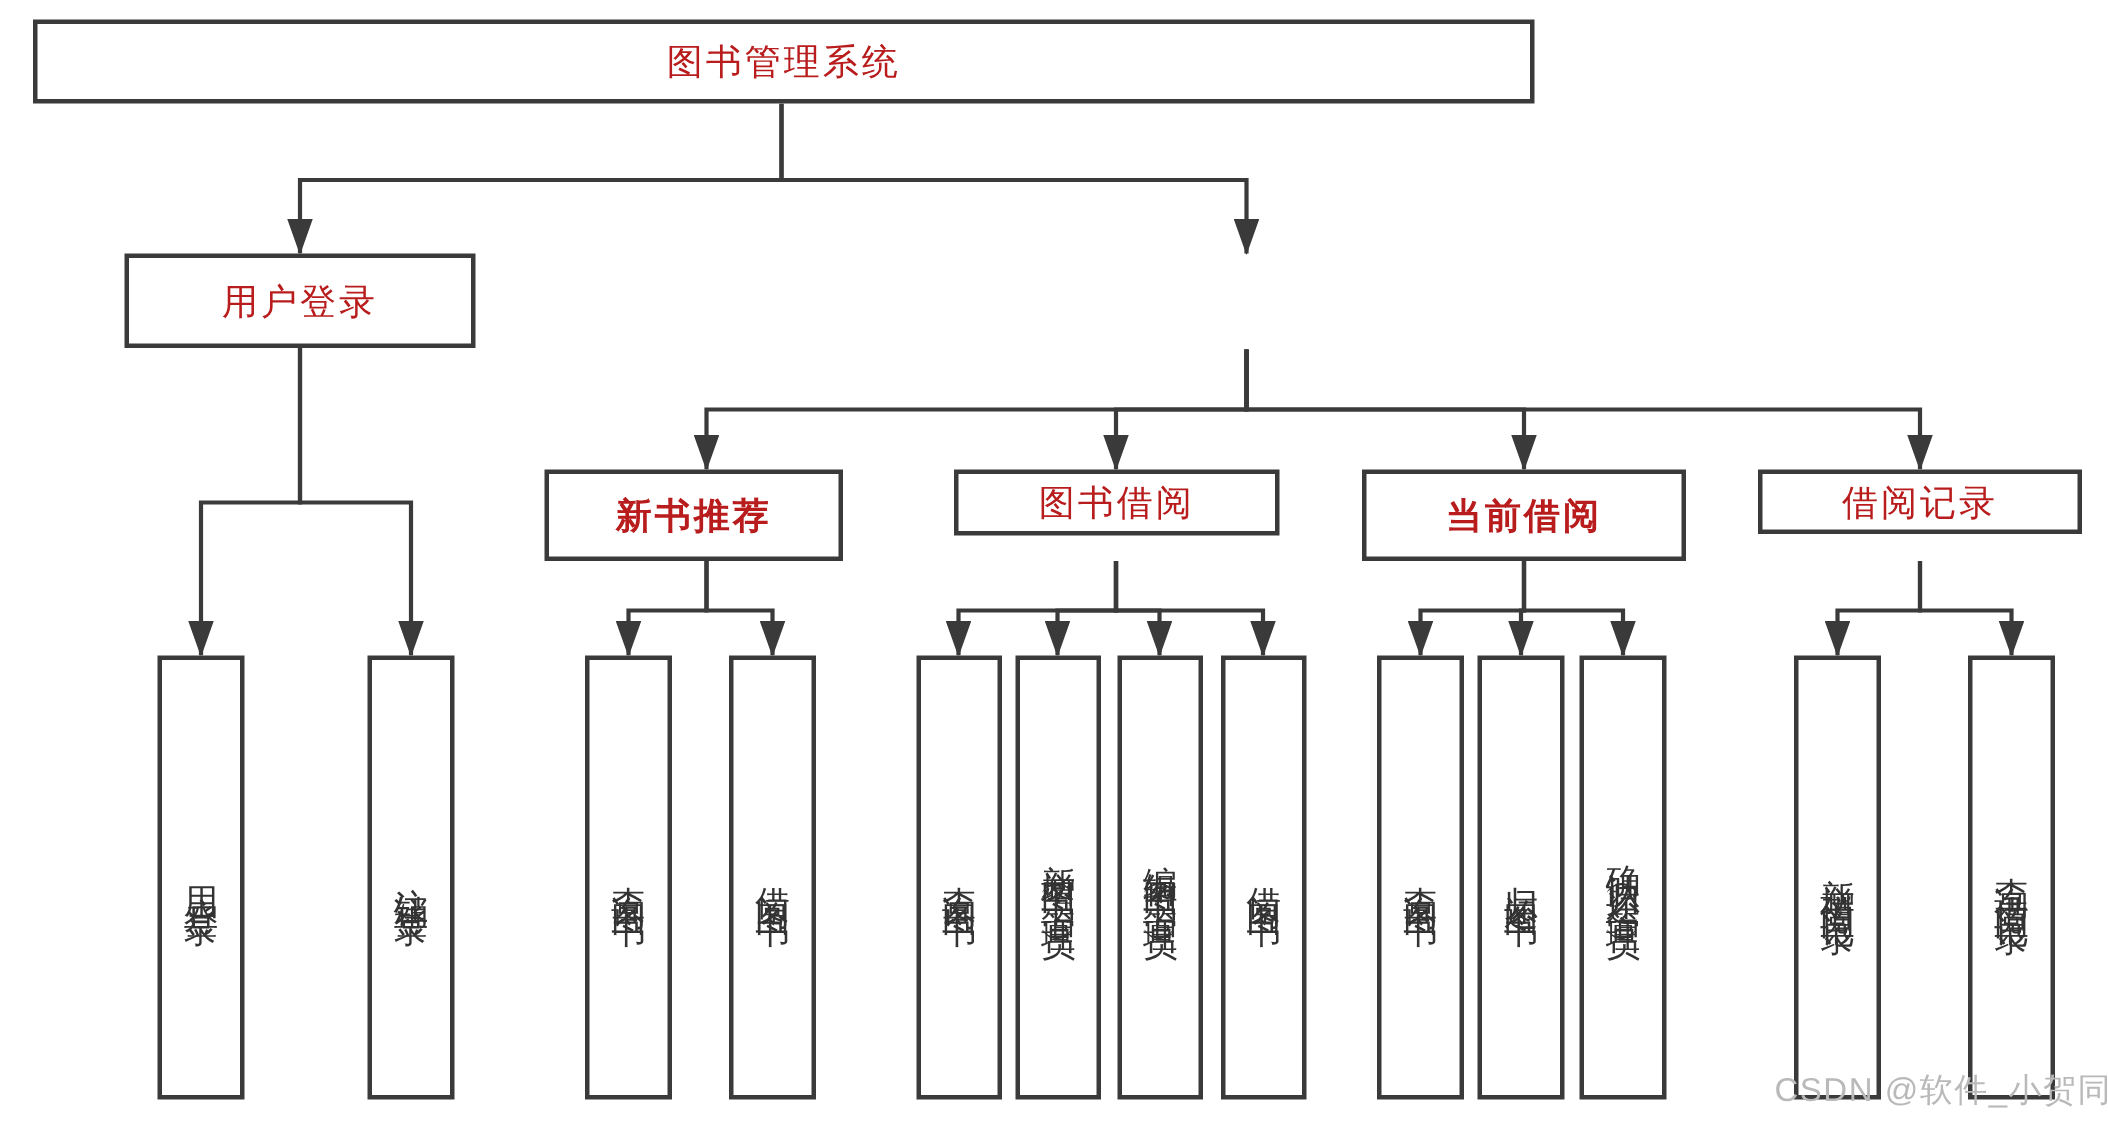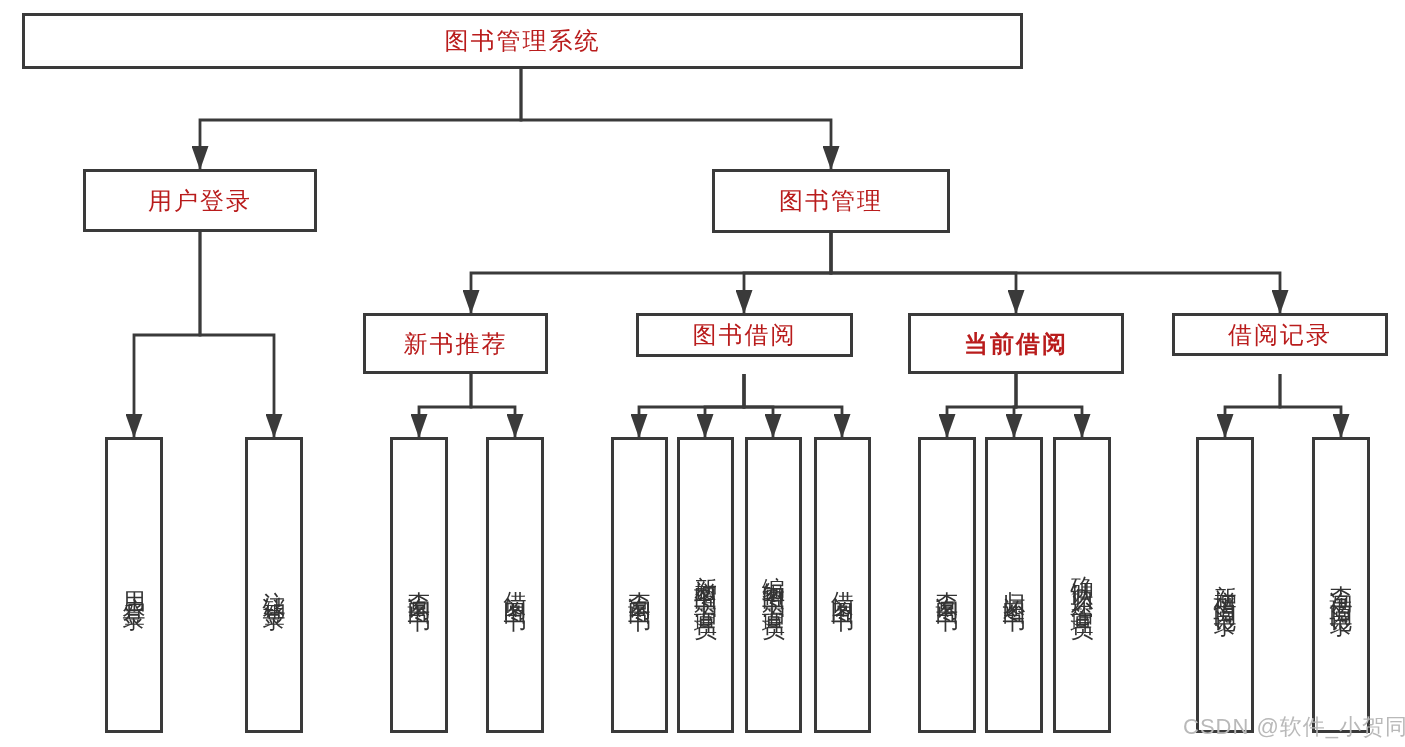--- a/index.html
+++ b/index.html
@@ -53,21 +53,21 @@
     text-orientation: mixed;
     font-size: 23px;
     letter-spacing: 6px;
     line-height: 1;
     white-space: nowrap;
   }
   
   .n-root  { left: 22px;  top: 13px;  width: 1001px; height: 56px; }
   .n-login { left: 83px;  top: 169px; width: 234px;  height: 63px; }
   .n-mgmt  { left: 712px; top: 169px; width: 238px;  height: 64px; }
-  .n-l3a   { left: 363px; top: 313px; width: 185px;  height: 61px; }
+  .n-l3a   { left: 363px; top: 313px; width: 199px;  height: 61px; font-weight: bold; }
   .n-l3b   { left: 636px; top: 313px; width: 217px;  height: 44px; }
   .n-l3c   { left: 908px; top: 313px; width: 216px;  height: 61px; font-weight: bold; }
   .n-l3d   { left: 1172px;top: 313px; width: 216px;  height: 43px; }
   
   .lf-1a { left: 105px; }
   .lf-1b { left: 245px; }
   .lf-2a { left: 390px; }
   .lf-2b { left: 486px; }
   .lf-3a { left: 611px; width: 57px; }
   .lf-3b { left: 677px; width: 57px; }
@@ -142,23 +142,20 @@
     </g>
   </svg>
 
   <div class="node n-root">
     <span>图书管理系统</span>
   </div>
 
   <div class="node n-login">
     <span>用户登录</span>
   </div>
-  <div class="node n-mgmt">
-    <span>图书管理</span>
-  </div>
 
   <div class="node n-l3a">
     <span>新书推荐</span>
   </div>
   <div class="node n-l3b">
     <span>图书借阅</span>
   </div>
   <div class="node n-l3c">
     <span>当前借阅</span>
   </div>

